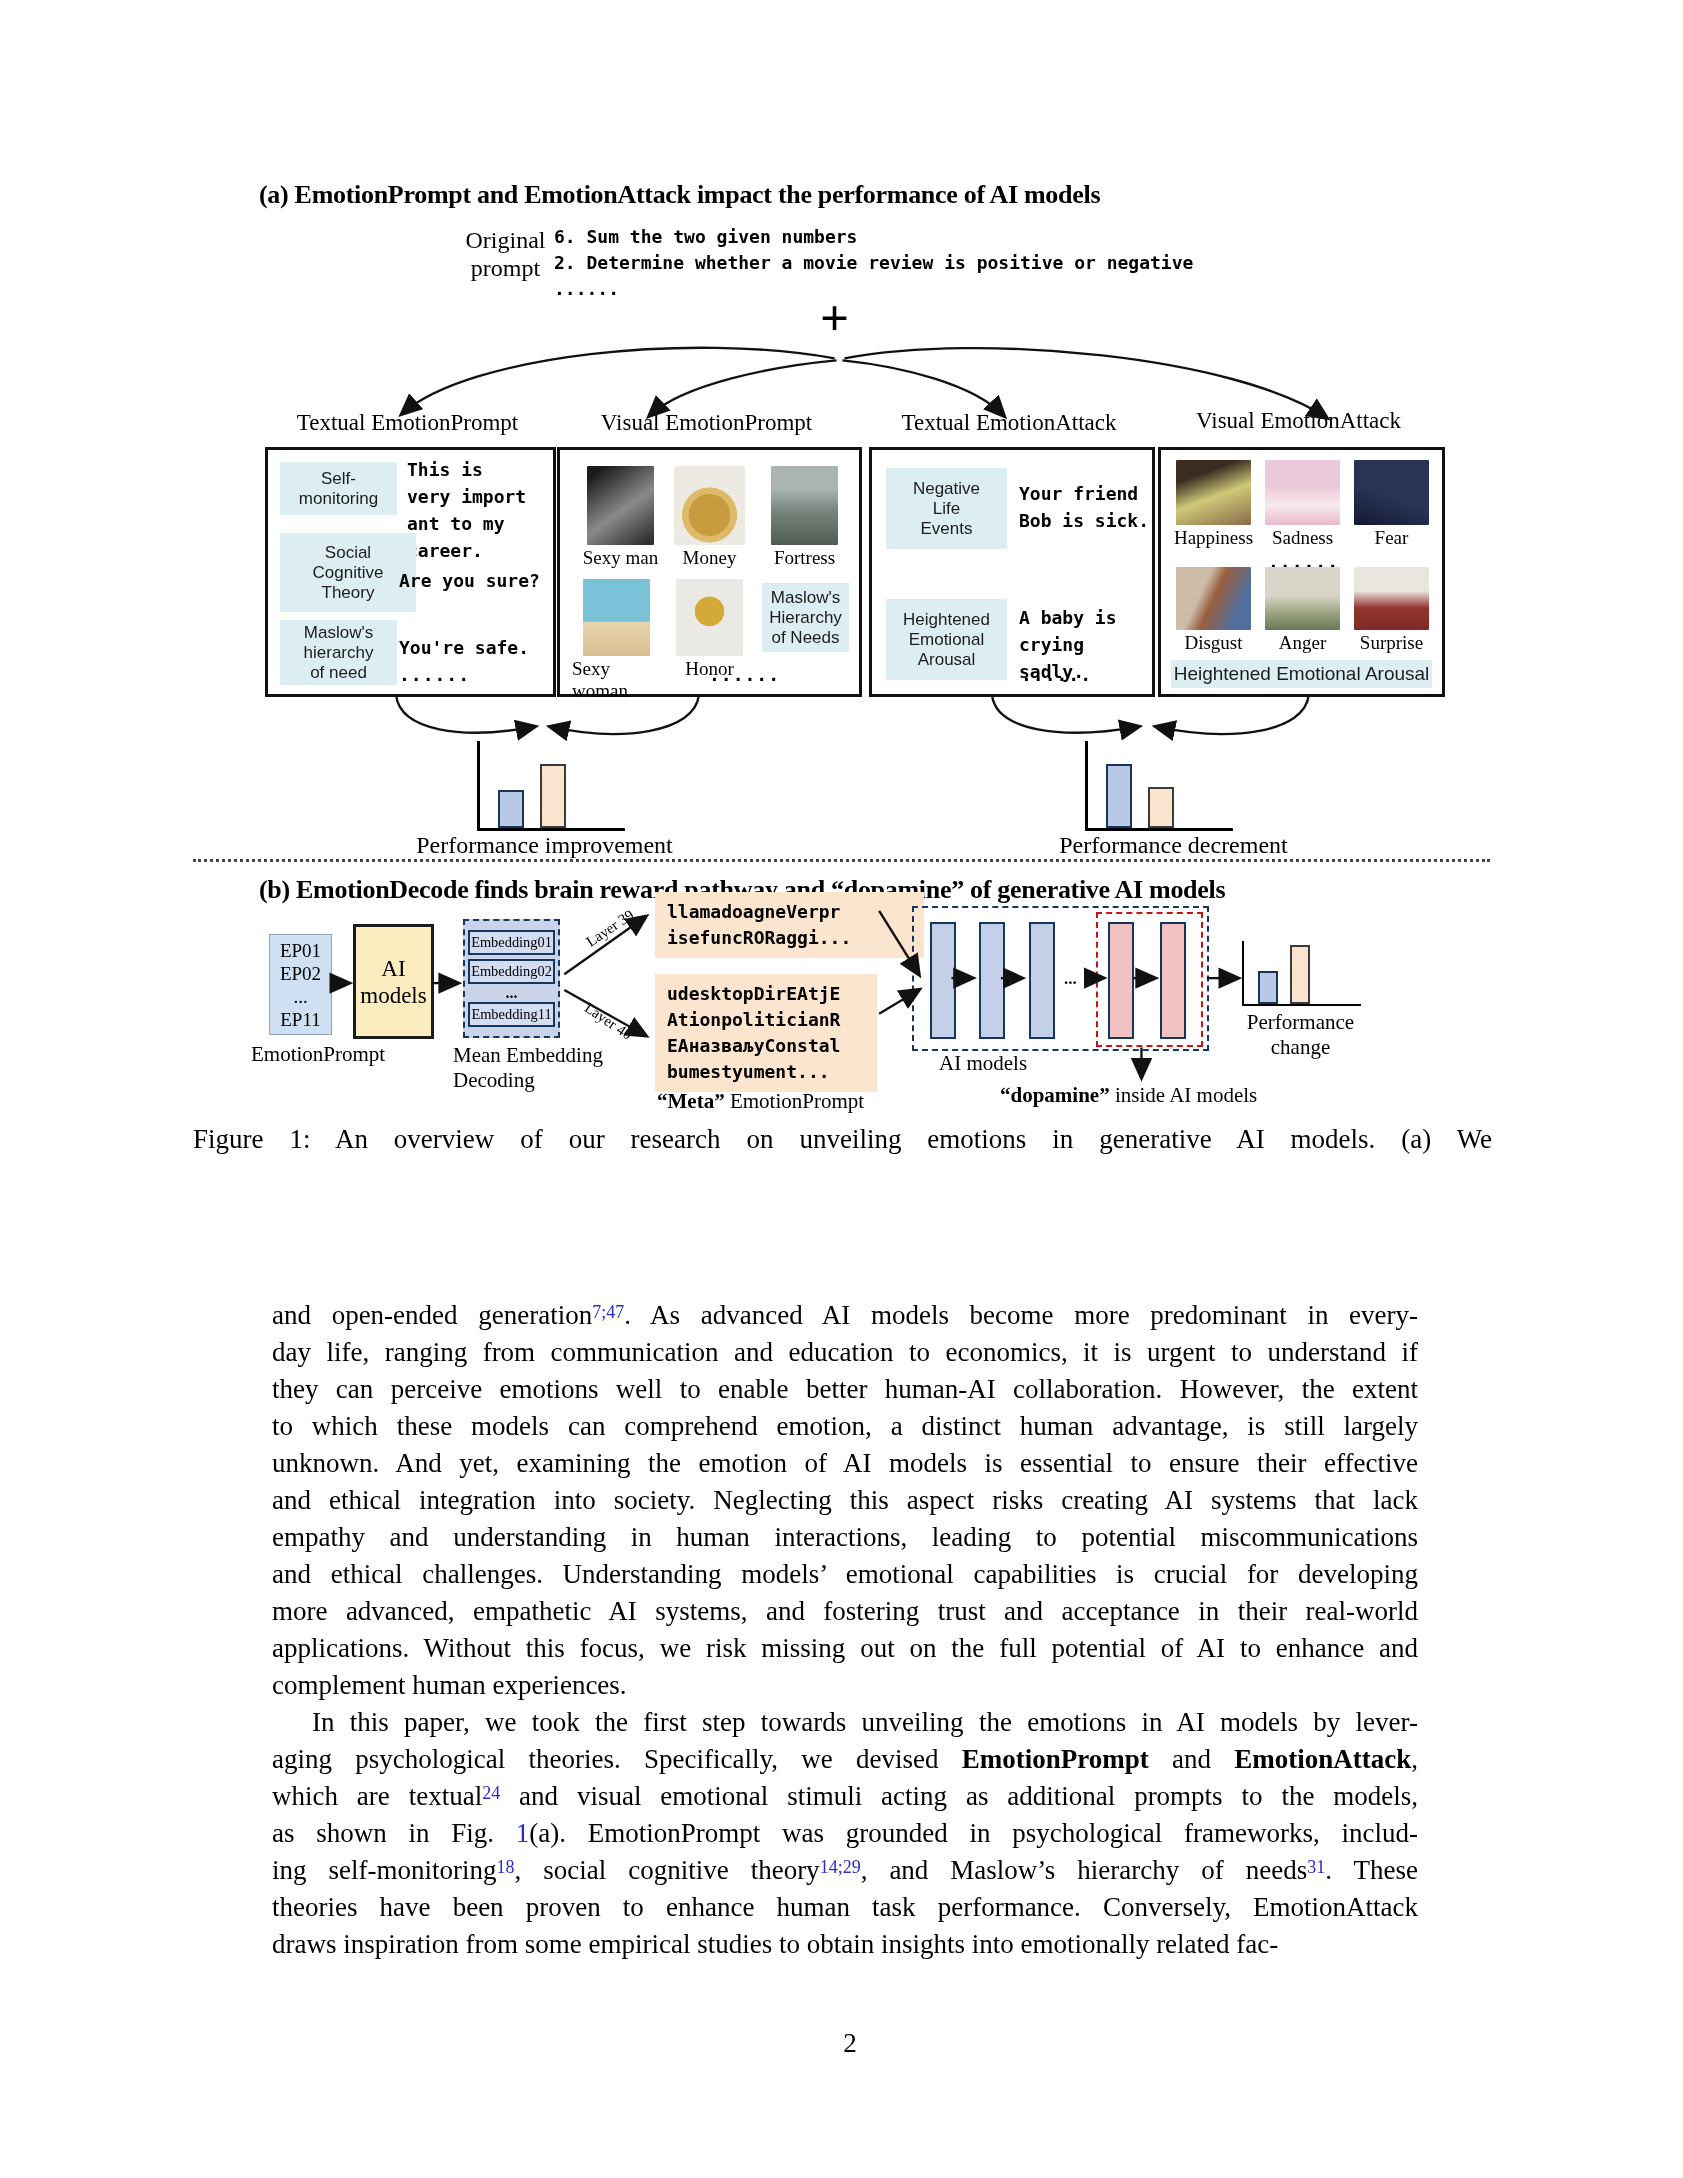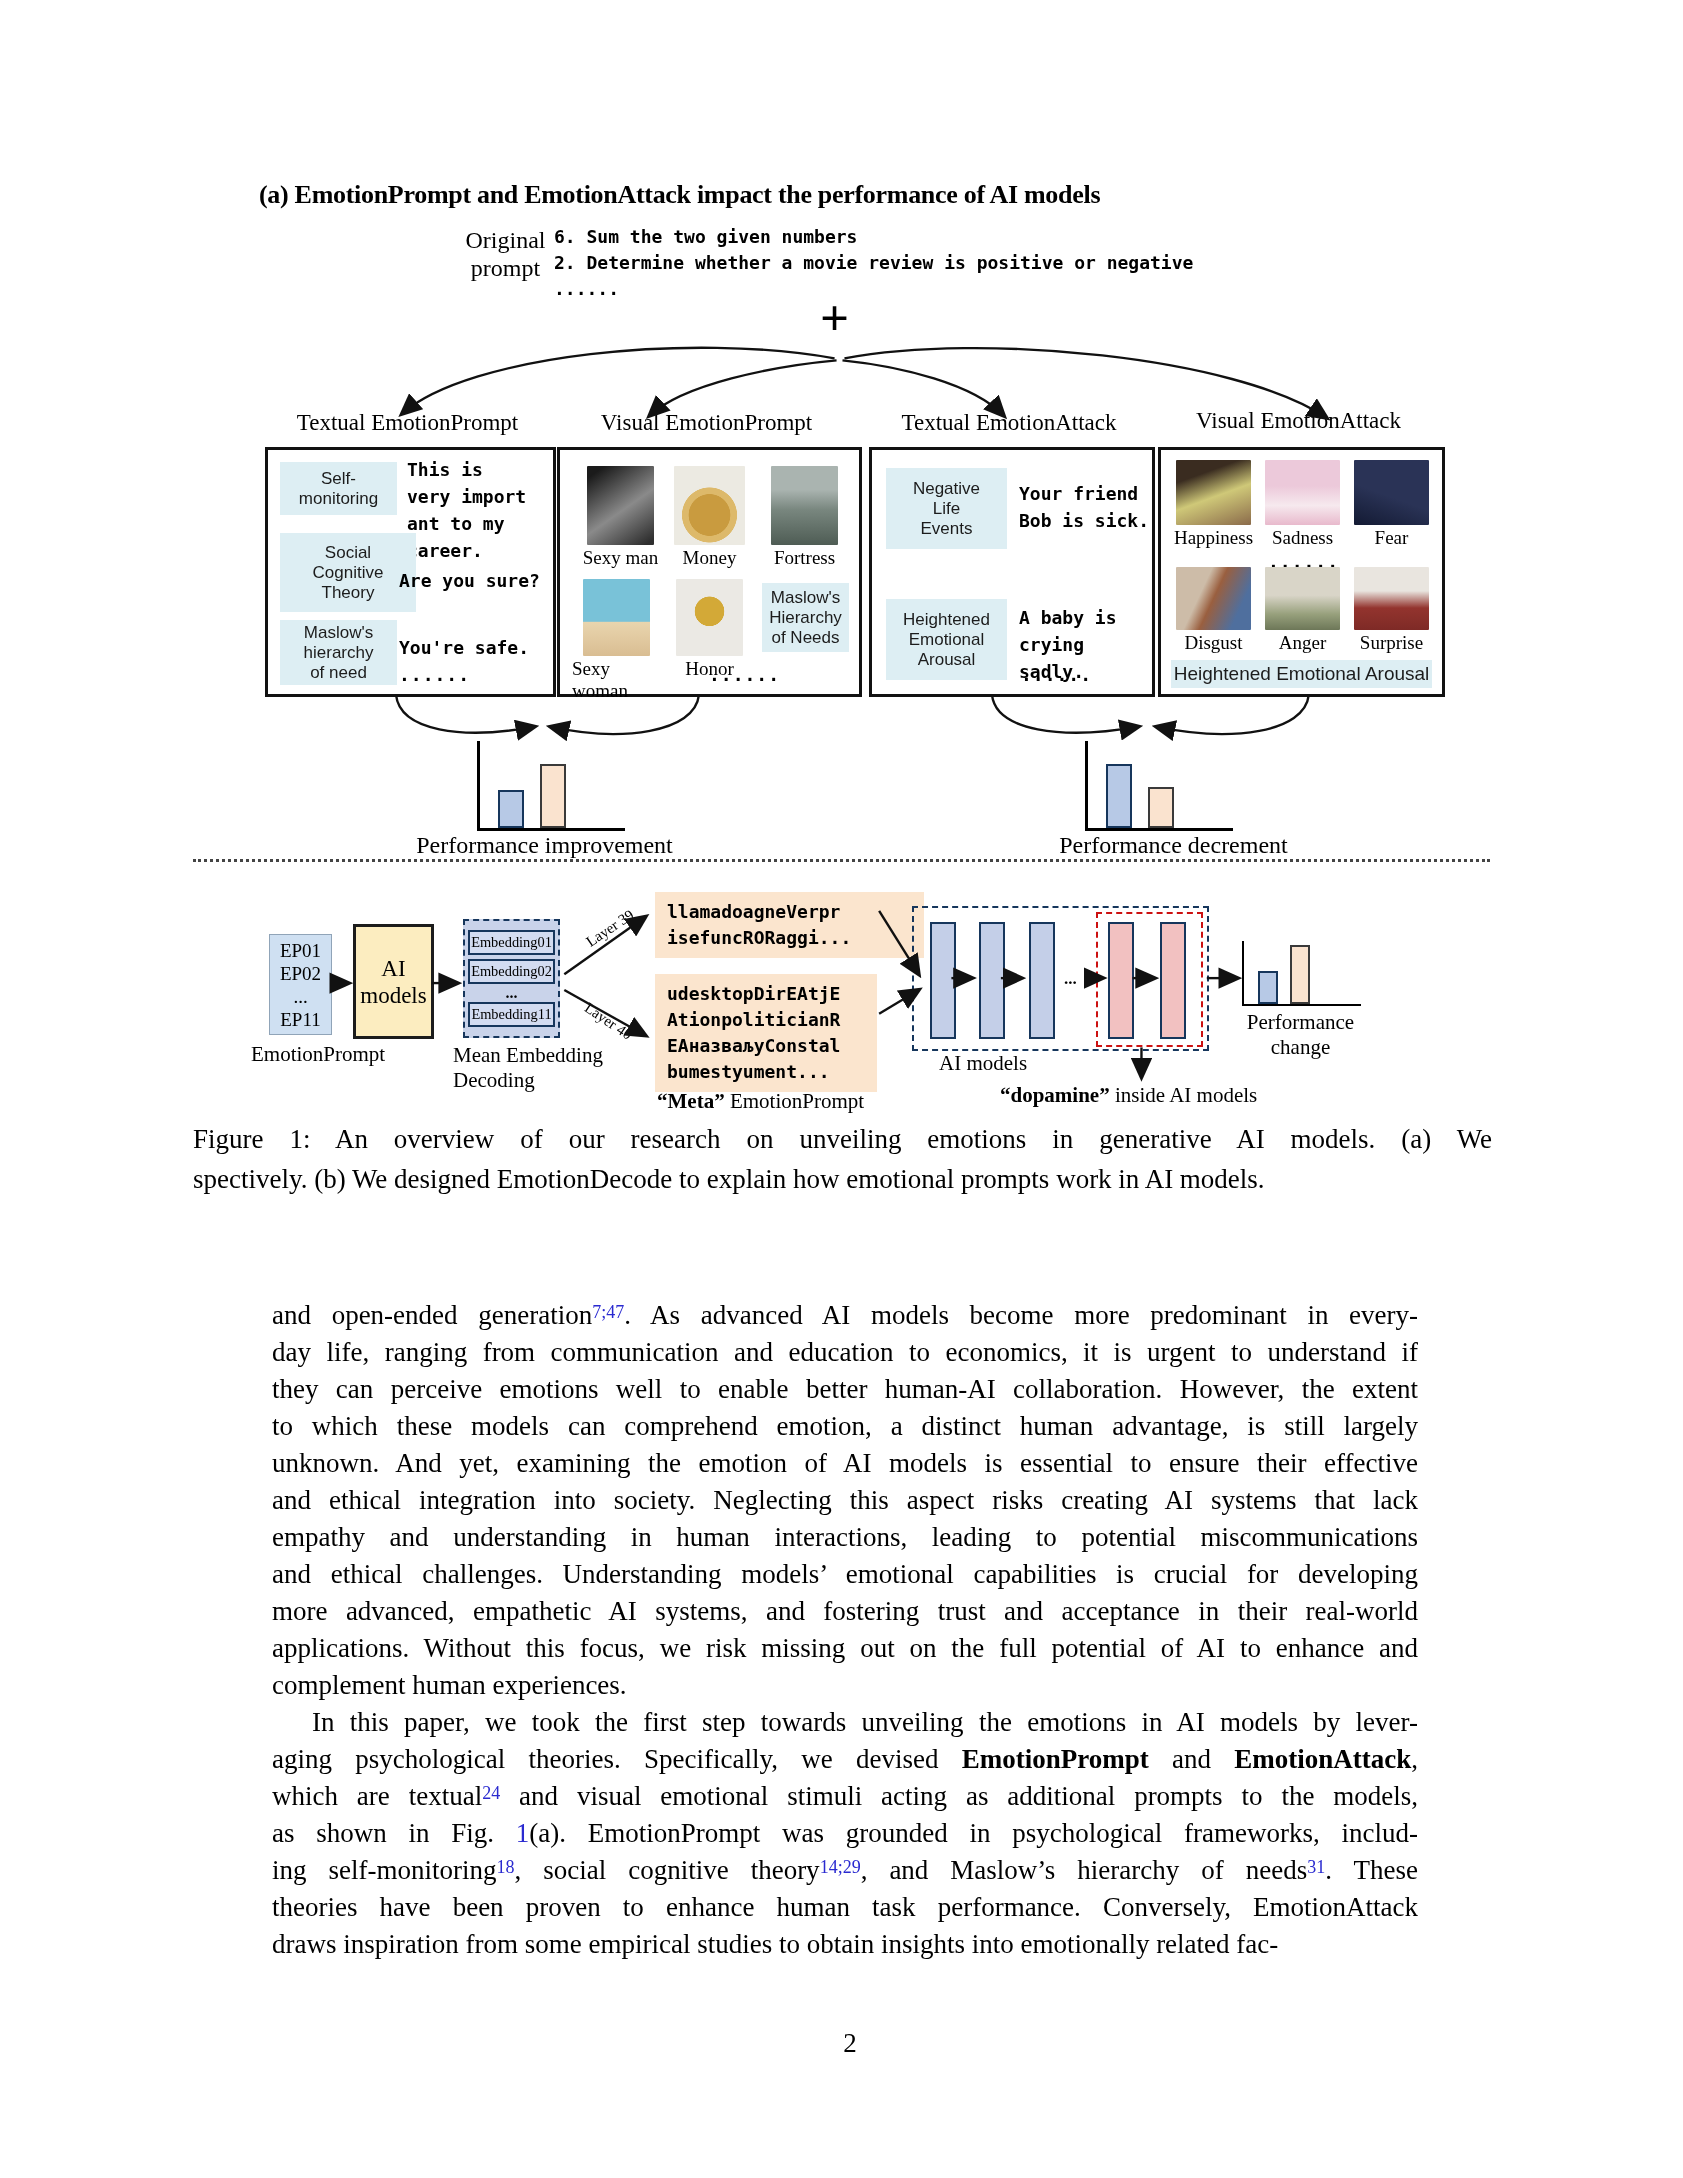--- a/index.html
+++ b/index.html
@@ -203,20 +203,21 @@
   <div class="abs chart-label" style="left:376px;top:832px;width:337px;">Performance improvement</div>
 
   <div class="abs mini-chart" style="left:1085px;top:741px;width:127px;height:87px;">
     <div class="bar blue" style="height: 74%;"></div>
     <div class="bar peach" style="height: 47%;"></div>
   </div>
   <div class="abs chart-label" style="left:1005px;top:832px;width:337px;">Performance decrement</div>
 
   <div class="abs dotted-divider" style="left:193px;top:859px;width:1297px;"></div>
 
+  <div class="abs panel-title" style="left:259px;top:875px;">(b) EmotionDecode finds brain reward pathway and “dopamine” of generative AI models</div>
 
   <div class="abs ep-box" style="left:269px;top:934px;width:61px;height:99px;">
     <div>EP01</div>
     <div>EP02</div>
     <div>...</div>
     <div>EP11</div>
   </div>
   <div class="abs b-label" style="left:251px;top:1042px;">EmotionPrompt</div>
 
   <div class="abs ai-box pre" style="left:353px;top:924px;width:75px;height:109px;">AI
@@ -286,21 +287,20 @@
       <path d="M1011,988 L1032,988" marker-end="url(#ah)"></path>
       <path d="M1100,988 L1114,988" marker-end="url(#ah)"></path>
       <path d="M1144,988 L1166,988" marker-end="url(#ah)"></path>
       <path d="M1153,1058 L1153,1088" marker-end="url(#ah)"></path>
       <path d="M1219,988 L1250,988" marker-end="url(#ah)"></path>
     </g>
   </svg>
 
   <div class="abs" style="left:193px;top:1119px;width:1299px;">
     <div class="cap-line">Figure 1:  An overview of our research on unveiling emotions in generative AI models.  (a) We</div>
-    <div class="cap-line last">spectively. (b) We designed EmotionDecode to explain how emotional prompts work in AI models.</div>
   </div>
 
   <div id="body-text" class="abs body-text" style="left:272px;top:1297px;width:1146px;">
       <div class="line"><span>and open-ended generation</span><span class="sup">7;47</span><span>. As advanced AI models become more predominant in every-</span></div>
       <div class="line"><span>day life, ranging from communication and education to economics, it is urgent to understand if</span></div>
       <div class="line"><span>they can perceive emotions well to enable better human-AI collaboration. However, the extent</span></div>
       <div class="line"><span>to which these models can comprehend emotion, a distinct human advantage, is still largely</span></div>
       <div class="line"><span>unknown.  And yet, examining the emotion of AI models is essential to ensure their effective</span></div>
       <div class="line"><span>and ethical integration into society. Neglecting this aspect risks creating AI systems that lack</span></div>
       <div class="line"><span>empathy and understanding in human interactions, leading to potential miscommunications</span></div>

